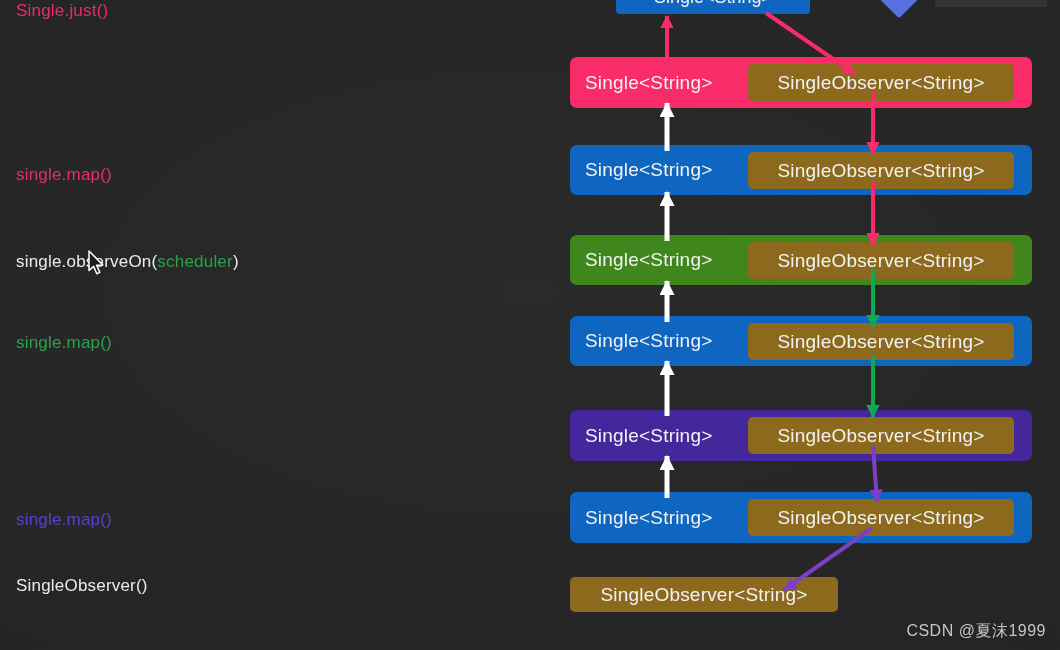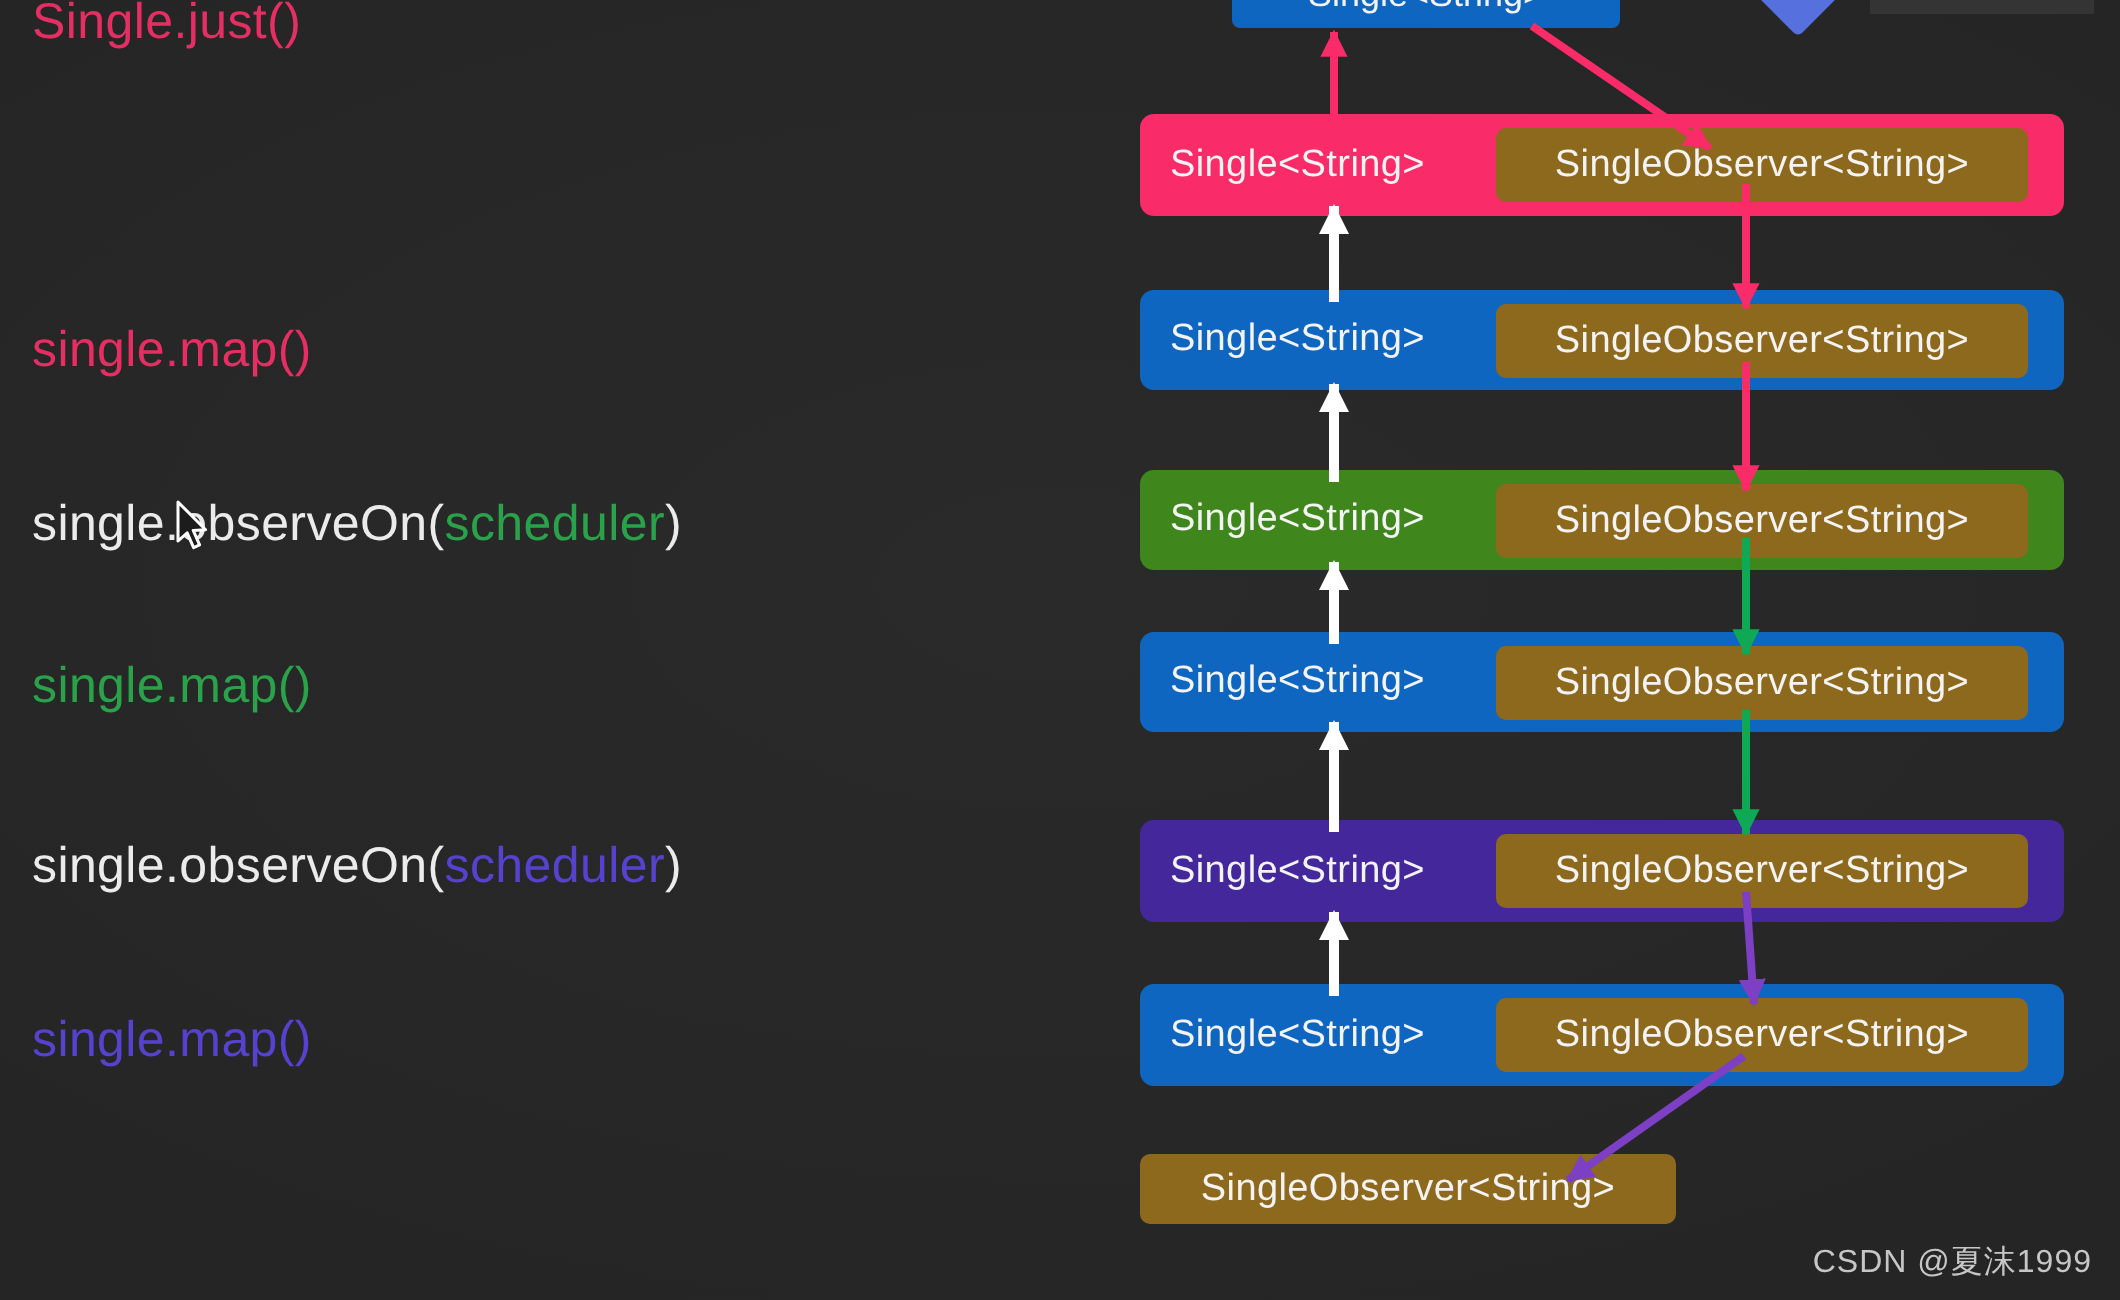--- a/index.html
+++ b/index.html
@@ -2,21 +2,21 @@
 <html><head>
 <meta charset="utf-8">
 <style>
   html,body{margin:0;padding:0;background:#161616;}
   .stage{
     position:relative;width:1060px;height:650px;overflow:hidden;
     background:radial-gradient(ellipse 130% 110% at 50% 45%, #2a2a2a 0%, #242424 70%, #212121 100%);
     font-family:"Liberation Sans","DejaVu Sans",sans-serif;
   }
   
-  .lbl{position:absolute;left:16px;font-size:25px;line-height:22px;color:#ebebeb;letter-spacing:.2px;white-space:nowrap;}
+  .lbl{position:absolute;left:16px;font-size:17px;line-height:22px;color:#ebebeb;letter-spacing:.2px;white-space:nowrap;}
   .t-pink{color:#e62e63;} .t-green{color:#29a24a;} .t-purple{color:#5742d0;} .t-white{color:#ebebeb;}
   .lbl.two-line{line-height:26px;}
   
   .row{position:absolute;left:570px;width:462px;border-radius:7px;}
   .c-pink{background:#f92b69;} .c-blue{background:#0f66c0;} .c-green{background:#3f871d;} .c-purple{background:#44289b;}
   .single-label{position:absolute;left:15px;top:50%;transform:translateY(-50%);font-size:19px;color:#f3f3f3;letter-spacing:.2px;}
   .obs-box{position:absolute;left:178px;top:7px;width:266px;height:37px;background:#8d691d;border-radius:5px;
            display:flex;align-items:center;justify-content:center;}
   .obs-box span{font-size:19px;color:#f3f3f3;letter-spacing:.2px;}
   
@@ -48,29 +48,29 @@
   </div>
 
   <div class="lbl" style="top:251px">
     <span class="t-white">single.observeOn(</span><span class="t-green">scheduler</span><span class="t-white">)</span>
   </div>
 
   <div class="lbl t-green" style="top:332px">
     <span>single.map()</span>
   </div>
 
-  <div class="lbl" style="top:422px">
-    <span class="t-white">single.observeOn(</span><span class="t-purple">scheduler</span><span class="t-white">)</span>
-  </div>
 
   <div class="lbl t-purple" style="top:509px">
     <span>single.map()</span>
   </div>
 
   <div class="lbl two-line" style="top:573px">
+    <div>
+      <span class="t-white">SingleObserver()</span>
+    </div>
   </div>
 
   <div class="top-box">
     <span>Single&lt;String&gt;</span>
   </div>
   <div class="diamond"></div>
   <div class="top-strip"></div>
 
   <div class="row c-pink" style="top:57px;height:51px">
     <span class="single-label">Single&lt;String&gt;</span>

